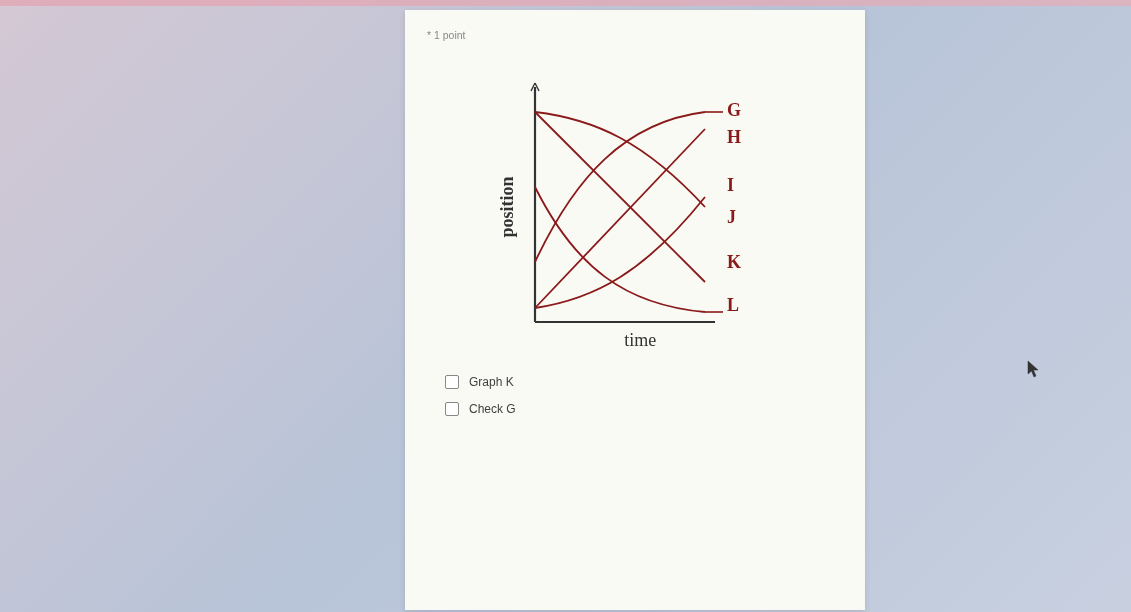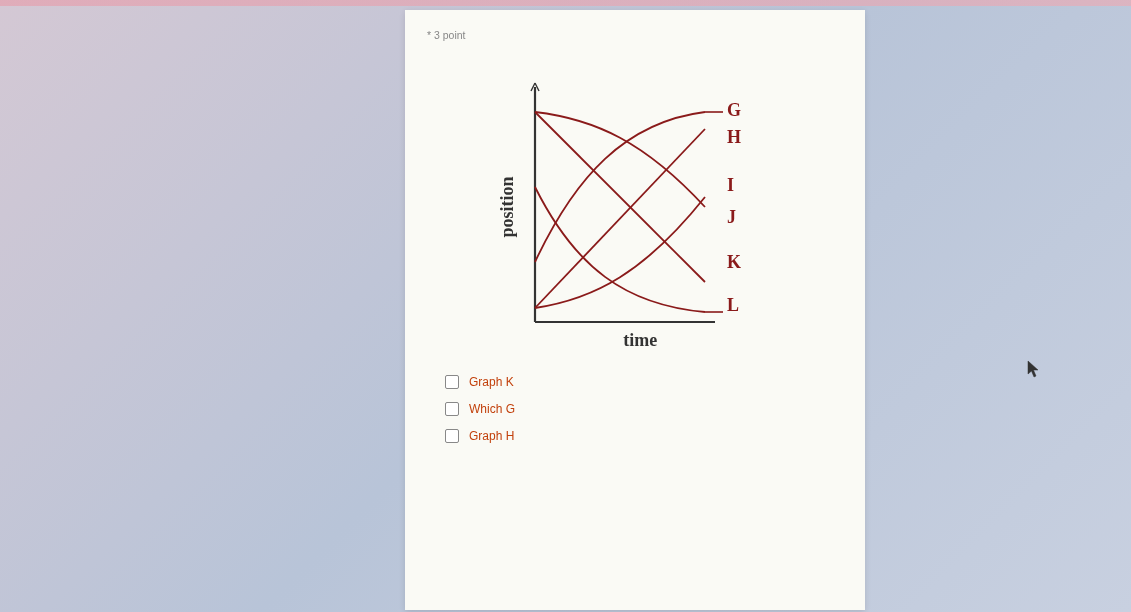--- a/index.html
+++ b/index.html
@@ -64,21 +64,21 @@
       font-weight: bold;
       color: #333;
     }
     .xlabel {
       position: absolute;
       bottom: -4px;
       left: 52%;
       transform: translateX(-50%);
       font-family: Georgia, 'Times New Roman', serif;
       font-size: 18px;
-      font-weight: bold;
+      font-weight: normal;
       color: #333;
     }
     .curve-label {
       position: absolute;
       font-family: Georgia, 'Times New Roman', serif;
       font-size: 18px;
       font-weight: bold;
       color: #8a1a1a;
     }
     .options {
@@ -94,38 +94,38 @@
     .checkbox {
       width: 14px;
       height: 14px;
       border: 1.5px solid #888;
       border-radius: 2px;
       background: #fff;
       cursor: pointer;
     }
     .option-label {
       font-size: 12px;
-      color: #c2410c;
+      color: #404040;
     }
     .cursor {
       position: absolute;
       right: 90px;
       top: 360px;
       font-size: 16px;
       color: #333;
     }
   </style>
 </head>
 <body>
 
 <div class="pink-bar"></div>
 
 <div class="card">
   <div class="question-row">
-    <div class="points">* 3 point</div>
+    <div class="points">* 1 point</div>
   </div>
 
   <div class="chart-wrap">
     <svg width="260" height="280" viewBox="0 0 260 280">
 
       <line x1="30" y1="20" x2="30" y2="255" stroke="#333" stroke-width="2.2"></line>
       <line x1="30" y1="255" x2="210" y2="255" stroke="#333" stroke-width="2.2"></line>
       <line x1="26" y1="24" x2="30" y2="16" stroke="#333" stroke-width="1.4"></line>
       <line x1="34" y1="24" x2="30" y2="16" stroke="#333" stroke-width="1.4"></line>
 
@@ -153,25 +153,21 @@
     <div class="curve-label" style="left:222px; top:228px;">L</div>
   </div>
 
   <div class="options">
     <div class="option">
       <div class="checkbox"></div>
       <span class="option-label">Graph K</span>
     </div>
     <div class="option">
       <div class="checkbox"></div>
-      <span class="option-label">Which G</span>
-    </div>
-    <div class="option">
-      <div class="checkbox"></div>
-      <span class="option-label">Graph H</span>
+      <span class="option-label">Check G</span>
     </div>
   </div>
 </div>
 
 <div class="cursor">
   <svg width="14" height="18" viewBox="0 0 14 18">
       <path d="M1,1 L1,14 L4.5,11 L7,17 L9,16 L6.5,10 L11,10 Z" fill="#333" stroke="#333" stroke-width="0.5"></path>
     </svg>
 </div>
 

